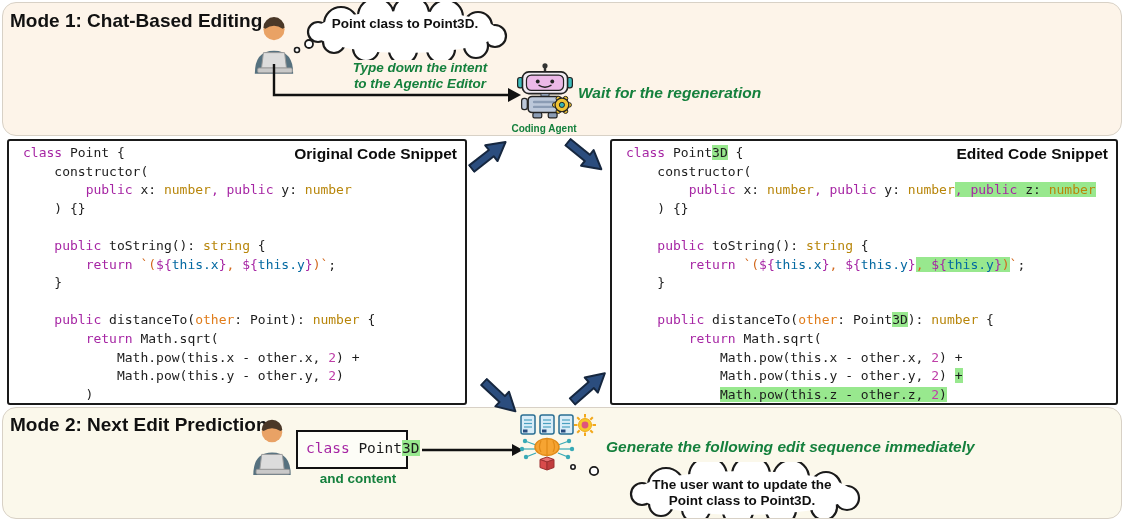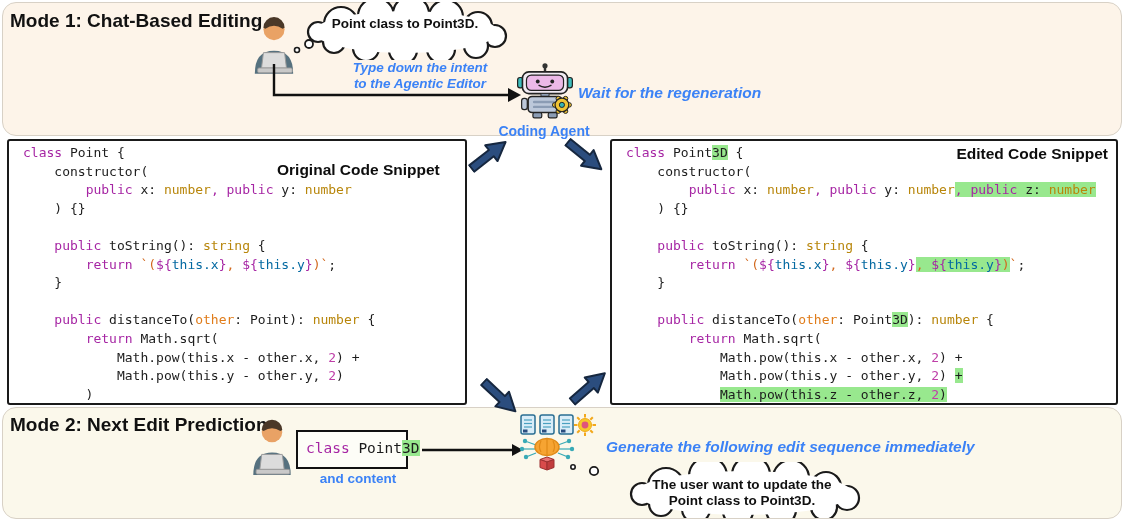--- a/index.html
+++ b/index.html
@@ -10,21 +10,21 @@
   .band-bottom{left:2px;top:407px;width:1120px;height:112px;background:#fbf8eb;}
   .mode-title{position:absolute;font-weight:bold;font-size:19px;color:#111;}
   .code-box{position:absolute;background:#fff;border:2px solid #1a1a1a;border-radius:3px;
             box-sizing:border-box;padding:3px 8px;font-family:"DejaVu Sans Mono",monospace;
             font-size:13px;line-height:18.6px;color:#1c1c1c;white-space:pre;overflow:hidden;}
   .code-line{height:18.6px;margin-left:6px;}
   .snippet-title{position:absolute;font-weight:bold;font-size:15.5px;color:#0d0d0d;}
   .tok-kw{color:#a626a4}.tok-ty{color:#b8860b}.tok-pa{color:#e07c1a}.tok-sp{color:#d2691e}
   .tok-ib{color:#a626a4}.tok-iv{color:#0369a1}.tok-nm{color:#bf3fa8}.tok-pl{color:#1c1c1c}
   .hl{background:#98e88e;}
-  .caption{position:absolute;font-weight:bold;text-align:center;color:#3b82f6;}
+  .caption{position:absolute;font-weight:bold;text-align:center;color:#15803d;}
   .it{font-style:italic;}
   .cloud-wrap{position:absolute;}
   .cloud-text{position:absolute;font-weight:bold;font-size:13.5px;text-align:center;
               color:#101010;line-height:16px;}
   .edit-action-box{position:absolute;left:296px;top:430px;width:112px;height:39px;
             border:2px solid #111;background:#fdfdf7;box-sizing:border-box;
             font-family:"DejaVu Sans Mono",monospace;font-size:14.5px;
             padding:8px 0 16px 8px;white-space:pre;}
   .abs{position:absolute;}
   svg{display:block;}
@@ -114,26 +114,26 @@
         <circle cx="48" cy="52" r="2.8" fill="#f0c335" stroke="#222" stroke-width="1.2"></circle>
         <circle cx="61.5" cy="44.2" r="2.8" fill="#f0c335" stroke="#222" stroke-width="1.2"></circle>
         <circle cx="52.5" cy="44.2" r="2.8" fill="#f0c335" stroke="#222" stroke-width="1.2"></circle>
         <circle cx="61.5" cy="59.8" r="2.8" fill="#f0c335" stroke="#222" stroke-width="1.2"></circle>
         <circle cx="52.5" cy="59.8" r="2.8" fill="#f0c335" stroke="#222" stroke-width="1.2"></circle>
         <circle cx="57" cy="52" r="8.5" fill="#f0c335" stroke="#222" stroke-width="1.5"></circle>
         <circle cx="57" cy="52" r="3.2" fill="#35b5b5" stroke="#222" stroke-width="1.2"></circle>
       </g>
     </svg>
   </div>
-  <div class="caption" style="left:494px;top:123px;width:100px;font-size:14px;">Coding Agent</div>
+  <div class="caption" style="left:494px;top:123px;width:100px;font-size:10px;">Coding Agent</div>
 
   <div class="caption it" style="left:578px;top:84px;width:220px;text-align:left;font-size:15.5px;">Wait for the regeneration</div>
 
   <div class="code-box" style="left:7px;top:139px;width:460px;height:266px;"><div class="code-line"><span class="tok-kw">class</span><span class="tok-pl"> Point {</span></div><div class="code-line"><span class="tok-pl">    constructor(</span></div><div class="code-line"><span class="tok-pl">        </span><span class="tok-kw">public</span><span class="tok-pl"> x: </span><span class="tok-ty">number</span><span class="tok-kw">,</span><span class="tok-pl"> </span><span class="tok-kw">public</span><span class="tok-pl"> y: </span><span class="tok-ty">number</span></div><div class="code-line"><span class="tok-pl">    ) {}</span></div><div class="code-line">&nbsp;</div><div class="code-line"><span class="tok-pl">    </span><span class="tok-kw">public</span><span class="tok-pl"> toString(): </span><span class="tok-ty">string</span><span class="tok-pl"> {</span></div><div class="code-line"><span class="tok-pl">        </span><span class="tok-kw">return</span><span class="tok-pl"> </span><span class="tok-sp">`(</span><span class="tok-ib">${</span><span class="tok-iv">this.x</span><span class="tok-ib">}</span><span class="tok-sp">, </span><span class="tok-ib">${</span><span class="tok-iv">this.y</span><span class="tok-ib">}</span><span class="tok-sp">)`</span><span class="tok-pl">;</span></div><div class="code-line"><span class="tok-pl">    }</span></div><div class="code-line">&nbsp;</div><div class="code-line"><span class="tok-pl">    </span><span class="tok-kw">public</span><span class="tok-pl"> distanceTo(</span><span class="tok-pa">other</span><span class="tok-pl">: Point): </span><span class="tok-ty">number</span><span class="tok-pl"> {</span></div><div class="code-line"><span class="tok-pl">        </span><span class="tok-kw">return</span><span class="tok-pl"> Math.sqrt(</span></div><div class="code-line"><span class="tok-pl">            Math.pow(this.x - other.x, </span><span class="tok-nm">2</span><span class="tok-pl">) +</span></div><div class="code-line"><span class="tok-pl">            Math.pow(this.y - other.y, </span><span class="tok-nm">2</span><span class="tok-pl">)</span></div><div class="code-line"><span class="tok-pl">        )</span></div></div>
-  <div class="snippet-title" style="left:277px;top:161px;width:180px;">Original Code Snippet</div>
+  <div class="snippet-title" style="left:277px;top:145px;width:180px;text-align:right;">Original Code Snippet</div>
 
   <div class="code-box" style="left:610px;top:139px;width:508px;height:266px;"><div class="code-line"><span class="tok-kw">class</span><span class="tok-pl"> Point</span><span class="tok-pl hl">3D</span><span class="tok-pl"> {</span></div><div class="code-line"><span class="tok-pl">    constructor(</span></div><div class="code-line"><span class="tok-pl">        </span><span class="tok-kw">public</span><span class="tok-pl"> x: </span><span class="tok-ty">number</span><span class="tok-kw">,</span><span class="tok-pl"> </span><span class="tok-kw">public</span><span class="tok-pl"> y: </span><span class="tok-ty">number</span><span class="tok-kw hl">,</span><span class="tok-pl hl"> </span><span class="tok-kw hl">public</span><span class="tok-pl hl"> z: </span><span class="tok-ty hl">number</span></div><div class="code-line"><span class="tok-pl">    ) {}</span></div><div class="code-line">&nbsp;</div><div class="code-line"><span class="tok-pl">    </span><span class="tok-kw">public</span><span class="tok-pl"> toString(): </span><span class="tok-ty">string</span><span class="tok-pl"> {</span></div><div class="code-line"><span class="tok-pl">        </span><span class="tok-kw">return</span><span class="tok-pl"> </span><span class="tok-sp">`(</span><span class="tok-ib">${</span><span class="tok-iv">this.x</span><span class="tok-ib">}</span><span class="tok-sp">, </span><span class="tok-ib">${</span><span class="tok-iv">this.y</span><span class="tok-ib">}</span><span class="tok-sp hl">, </span><span class="tok-ib hl">${</span><span class="tok-iv hl">this.y</span><span class="tok-ib hl">}</span><span class="tok-sp hl">)</span><span class="tok-sp">`</span><span class="tok-pl">;</span></div><div class="code-line"><span class="tok-pl">    }</span></div><div class="code-line">&nbsp;</div><div class="code-line"><span class="tok-pl">    </span><span class="tok-kw">public</span><span class="tok-pl"> distanceTo(</span><span class="tok-pa">other</span><span class="tok-pl">: Point</span><span class="tok-pl hl">3D</span><span class="tok-pl">): </span><span class="tok-ty">number</span><span class="tok-pl"> {</span></div><div class="code-line"><span class="tok-pl">        </span><span class="tok-kw">return</span><span class="tok-pl"> Math.sqrt(</span></div><div class="code-line"><span class="tok-pl">            Math.pow(this.x - other.x, </span><span class="tok-nm">2</span><span class="tok-pl">) +</span></div><div class="code-line"><span class="tok-pl">            Math.pow(this.y - other.y, </span><span class="tok-nm">2</span><span class="tok-pl">) </span><span class="tok-pl hl">+</span></div><div class="code-line"><span class="tok-pl">            </span><span class="tok-pl hl">Math.pow(this.z - other.z, </span><span class="tok-nm hl">2</span><span class="tok-pl hl">)</span></div></div>
   <div class="snippet-title" style="left:928px;top:145px;width:180px;text-align:right;">Edited Code Snippet</div>
 
   <div class="abs" style="left:466px;top:143px;width:46px;height:24px;transform:rotate(-38deg);">
     <svg width="46" height="24" viewBox="0 0 46 24">
         <polygon points="1,8 26,8 26,2 44,12 26,22 26,16 1,16" fill="#2b4d7e" stroke="#16273f" stroke-width="2" stroke-linejoin="round"></polygon>
       </svg>
   </div>
   <div class="abs" style="left:562px;top:144px;width:46px;height:24px;transform:rotate(39deg);">

